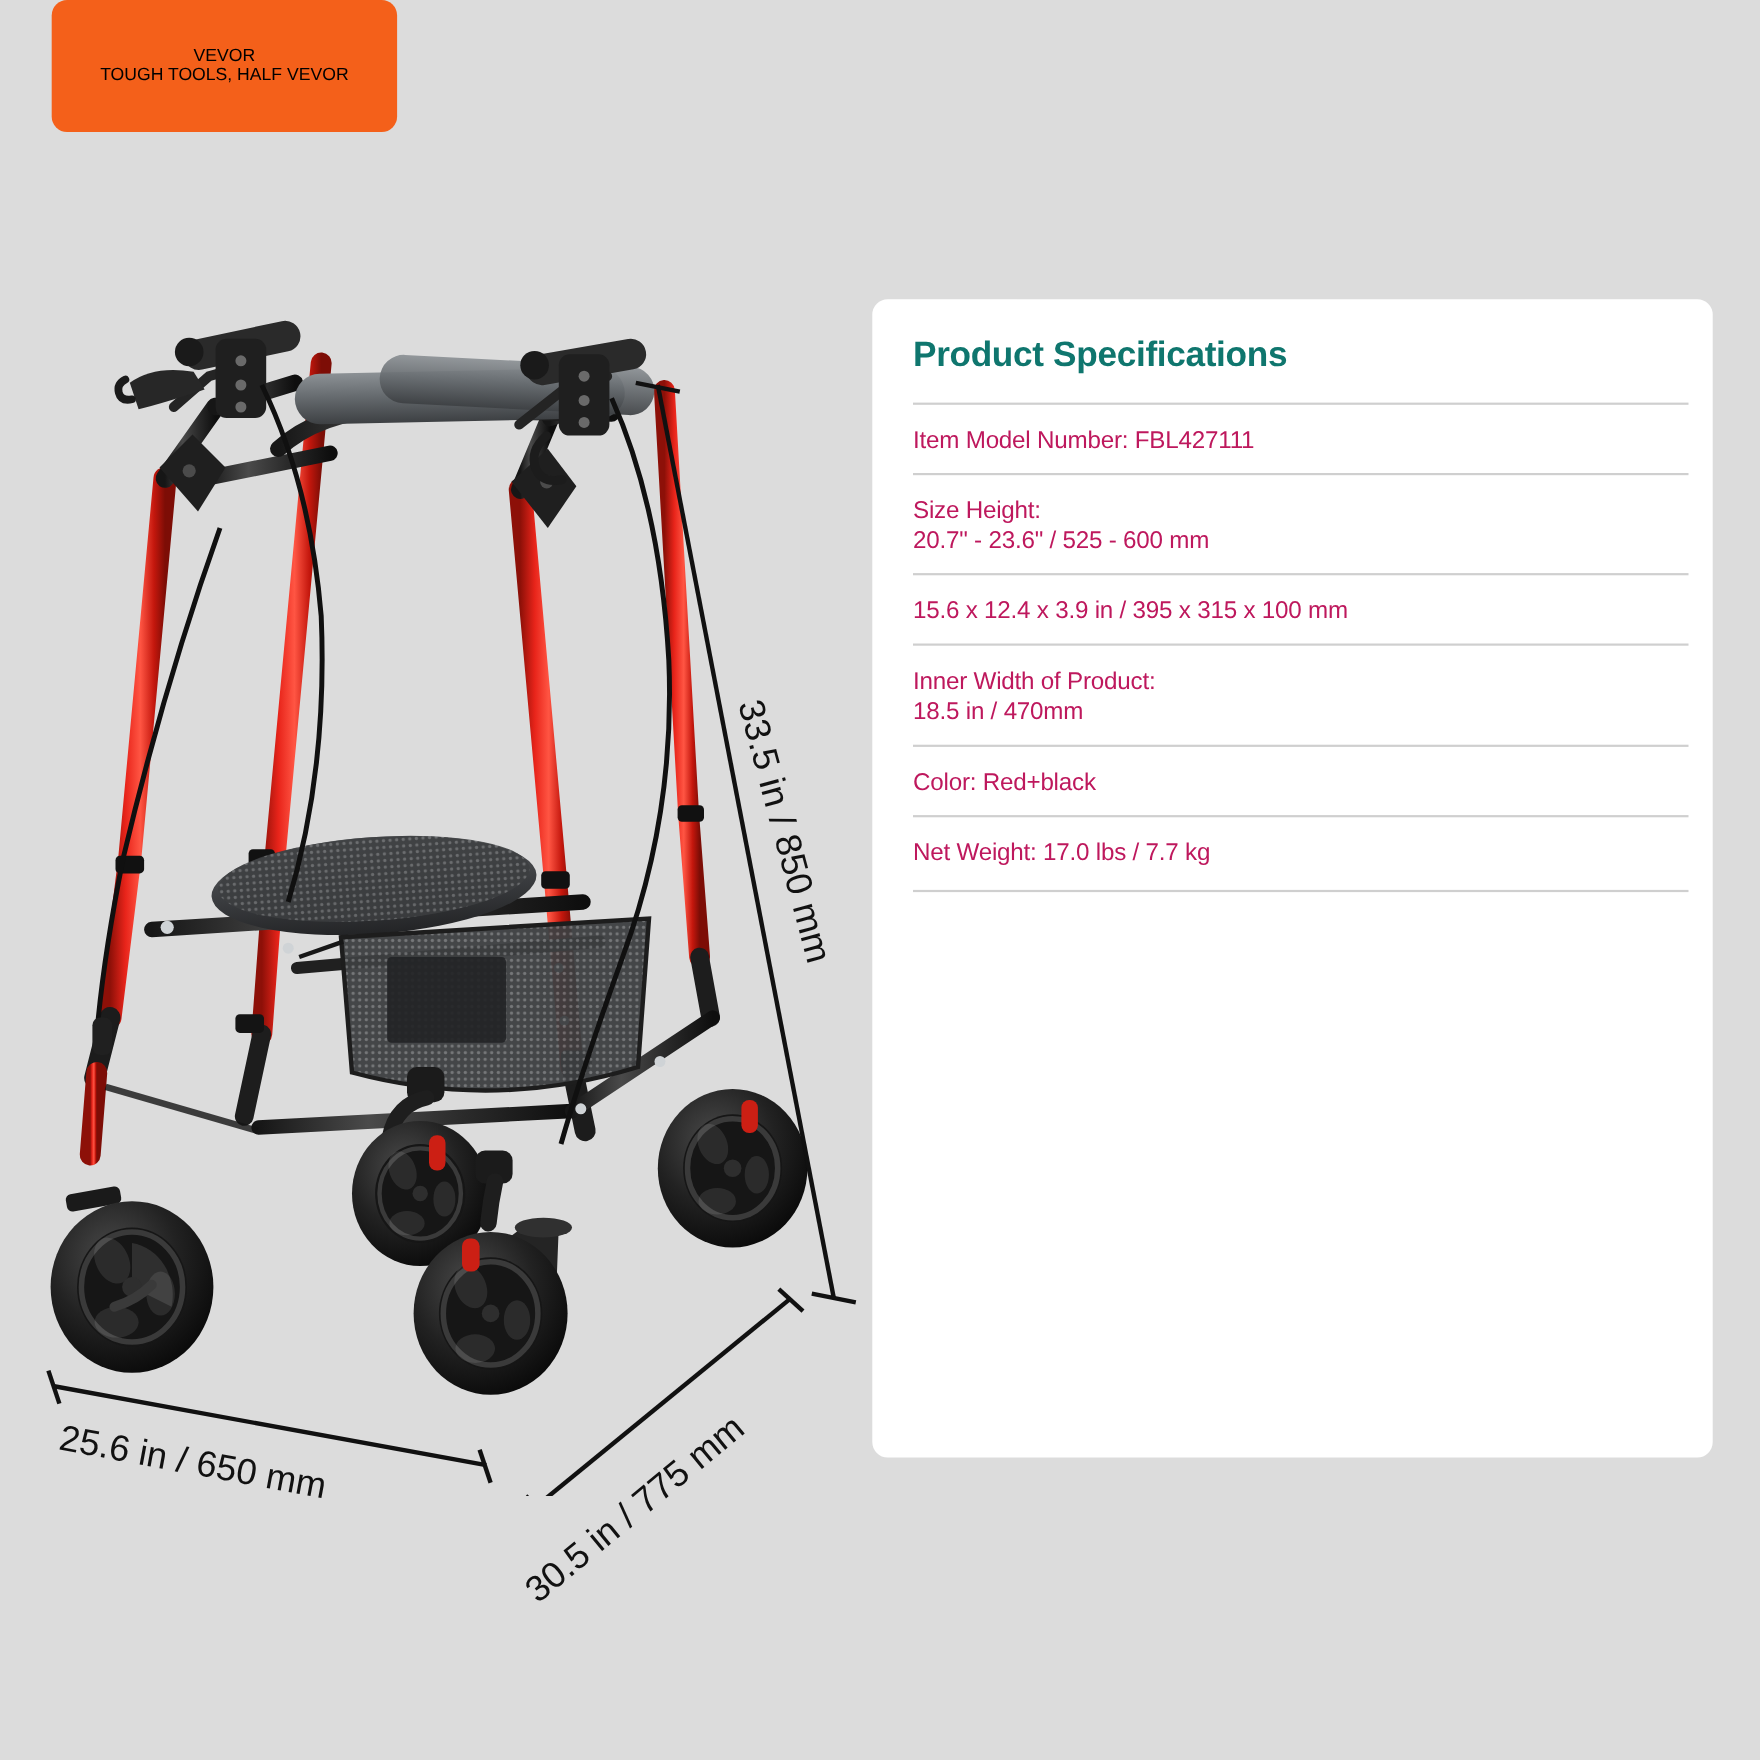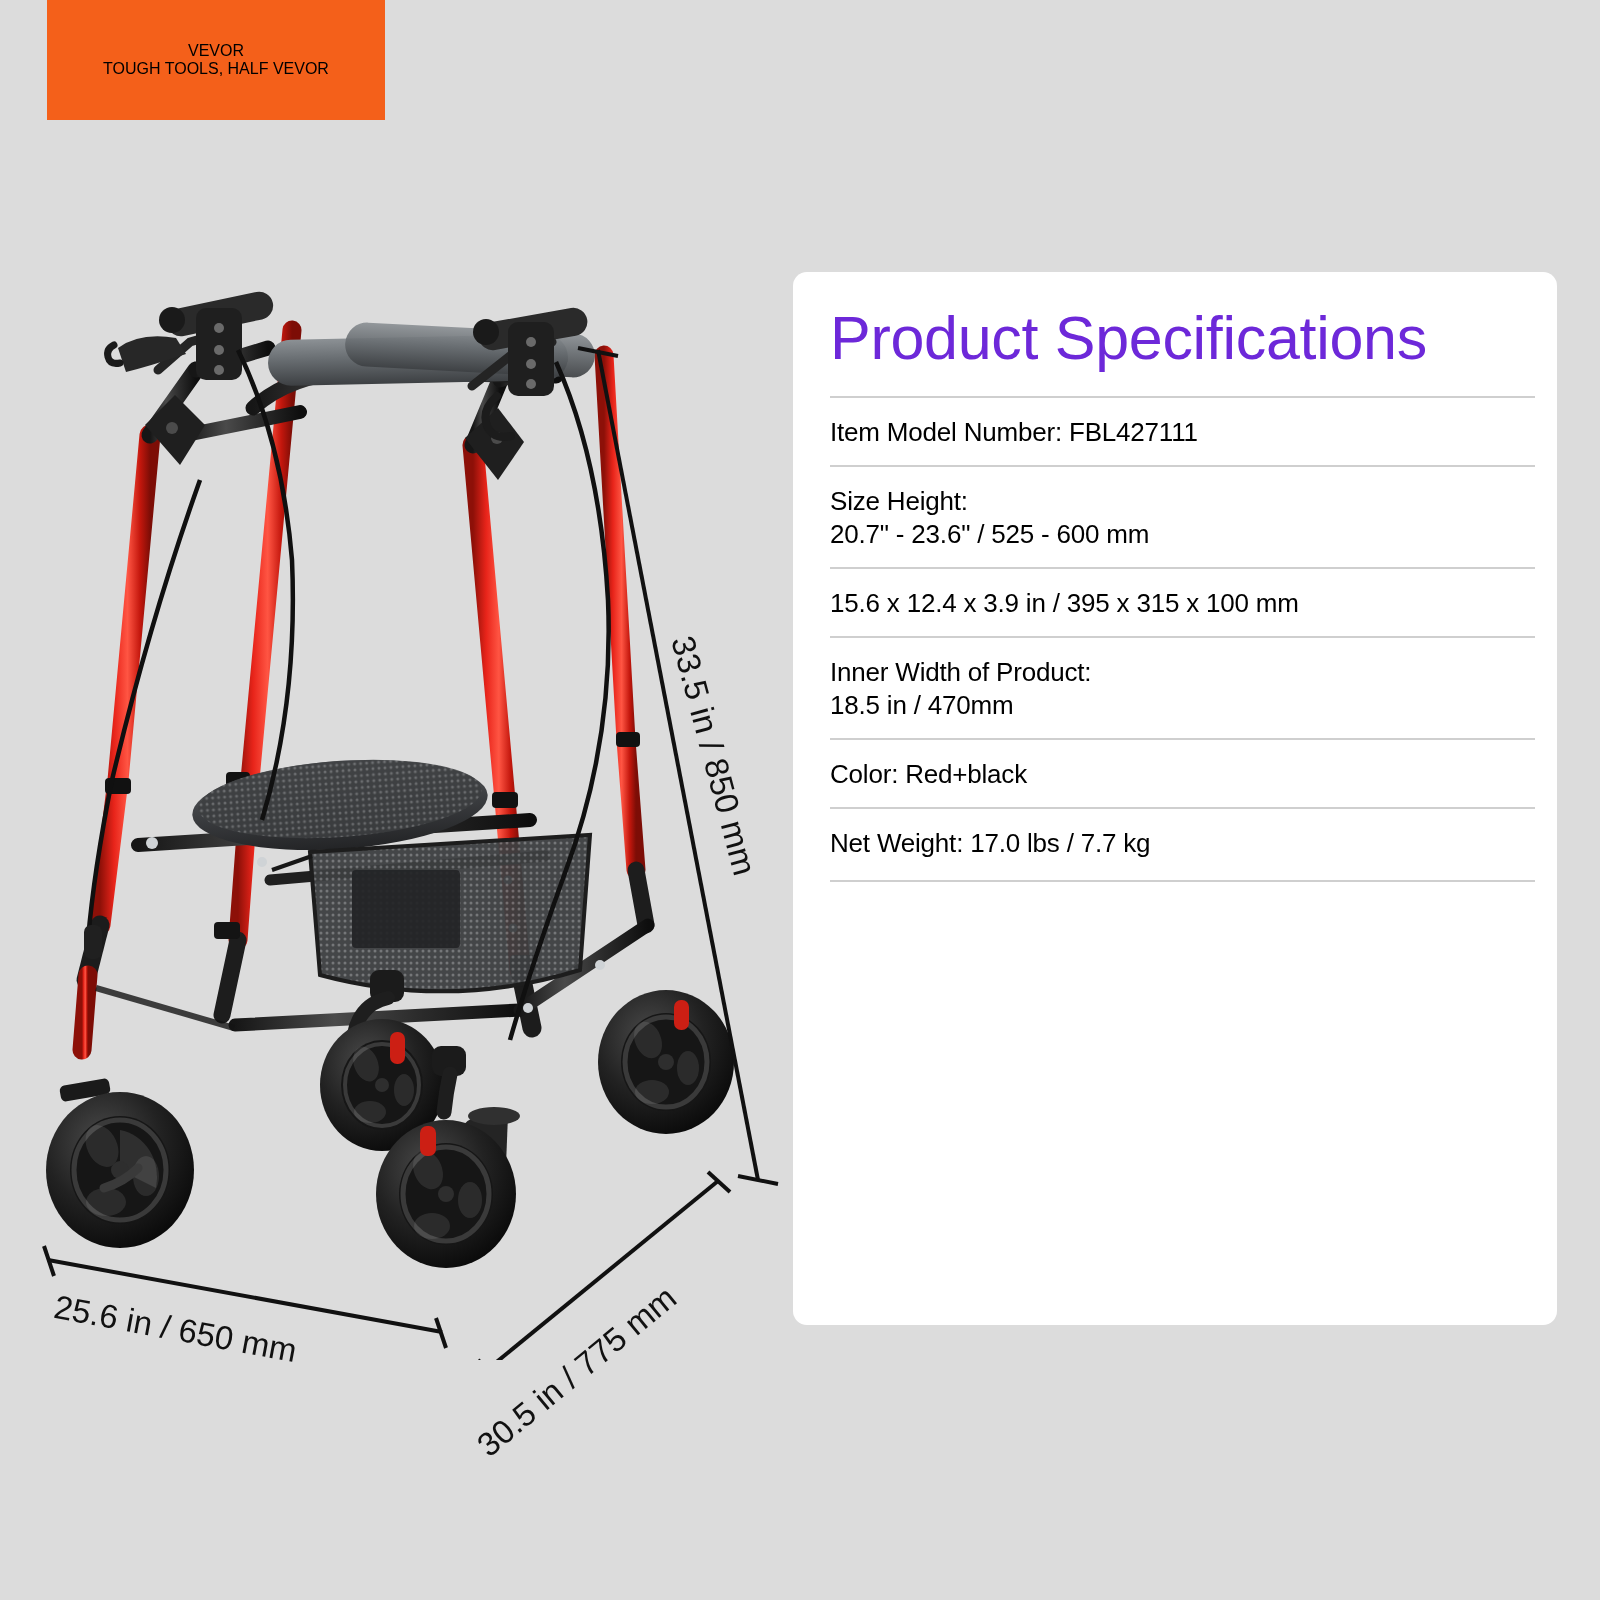--- a/index.html
+++ b/index.html
@@ -13,27 +13,28 @@
     font-family: "Liberation Sans", sans-serif;
     overflow: hidden;
     position: relative;
   }
 
   
   #brand-logo {
     position: absolute;
     left: 47px;
     top: 0px;
-    width: 338px;
+    width: 314px;
     height: 120px;
     background: #f4601a;
     display: flex;
     flex-direction: column;
     align-items: center;
     justify-content: center;
+    border-radius: 14px;
   }
 
   
   #product-figure {
     position: absolute;
     left: 0px;
     top: 180px;
     width: 790px;
     height: 1180px;
   }
@@ -76,34 +77,34 @@
     left: 793px;
     top: 272px;
     width: 764px;
     height: 1053px;
     background: #ffffff;
     border-radius: 14px;
     box-sizing: border-box;
     padding: 34px 22px 0 37px;
   }
   #spec-title {
-    color: #6d28d9;
-    font-size: 61px;
-    font-weight: normal;
+    color: #0f766e;
+    font-size: 32px;
+    font-weight: bold;
     line-height: 1.05;
     margin: 0 0 26px 0;
     letter-spacing: -0.3px;
   }
   .spec-row {
     border-top: 2px solid #cfcfcf;
     padding: 18px 0 16px 0;
   }
   .spec-row-text {
-    color: #000000;
-    font-size: 26px;
+    color: #be185d;
+    font-size: 22px;
     line-height: 1.27;
     letter-spacing: -0.2px;
   }
   .spec-row-text .spec-line {
     display: block;
   }
   #spec-footer-rule {
     border-top: 2px solid #cfcfcf;
     margin-top: 4px;
   }

